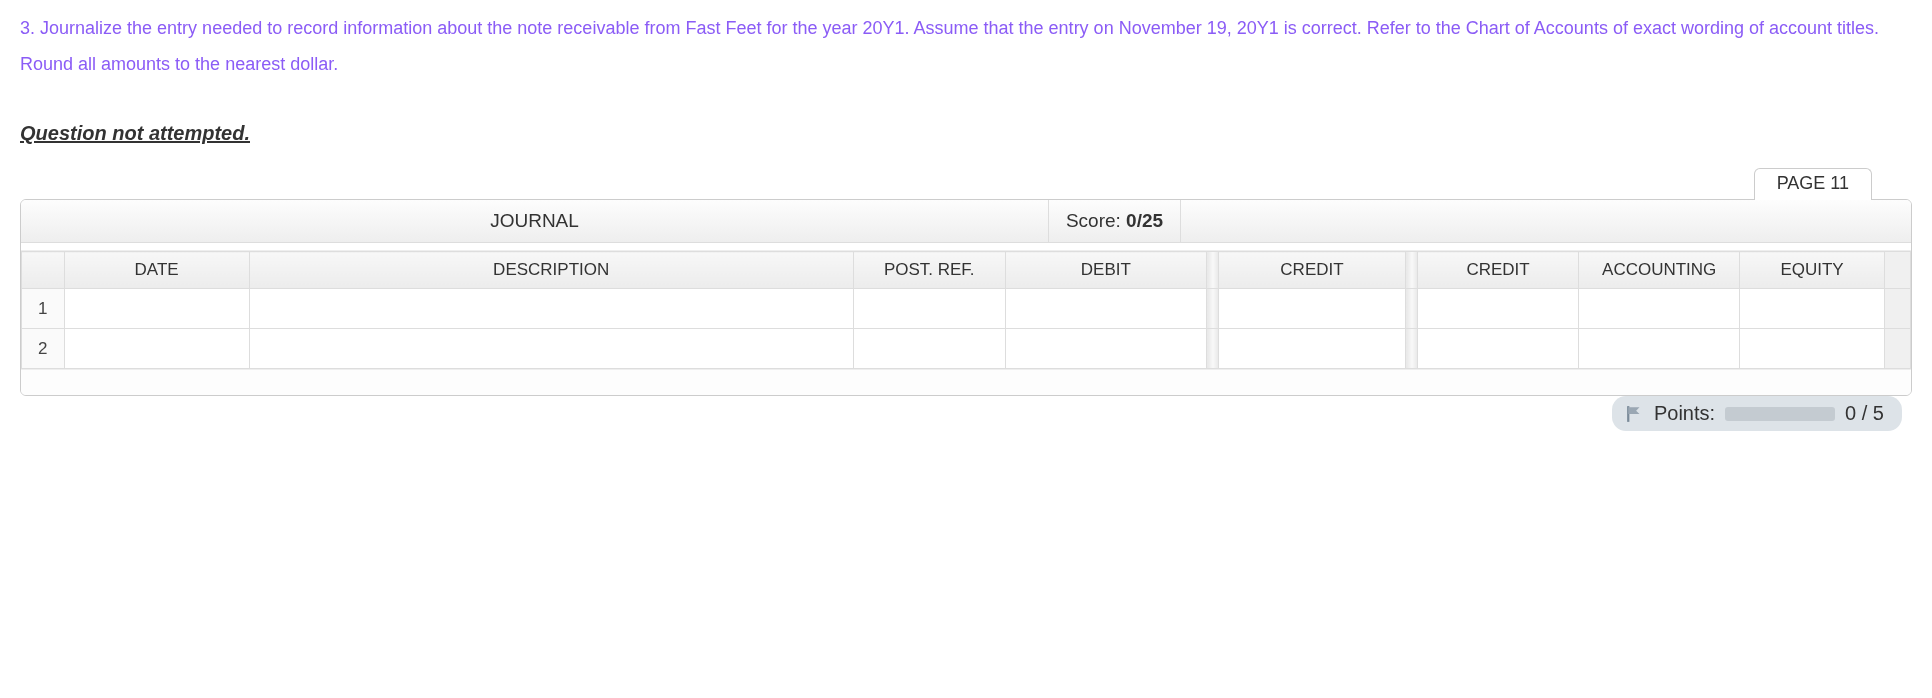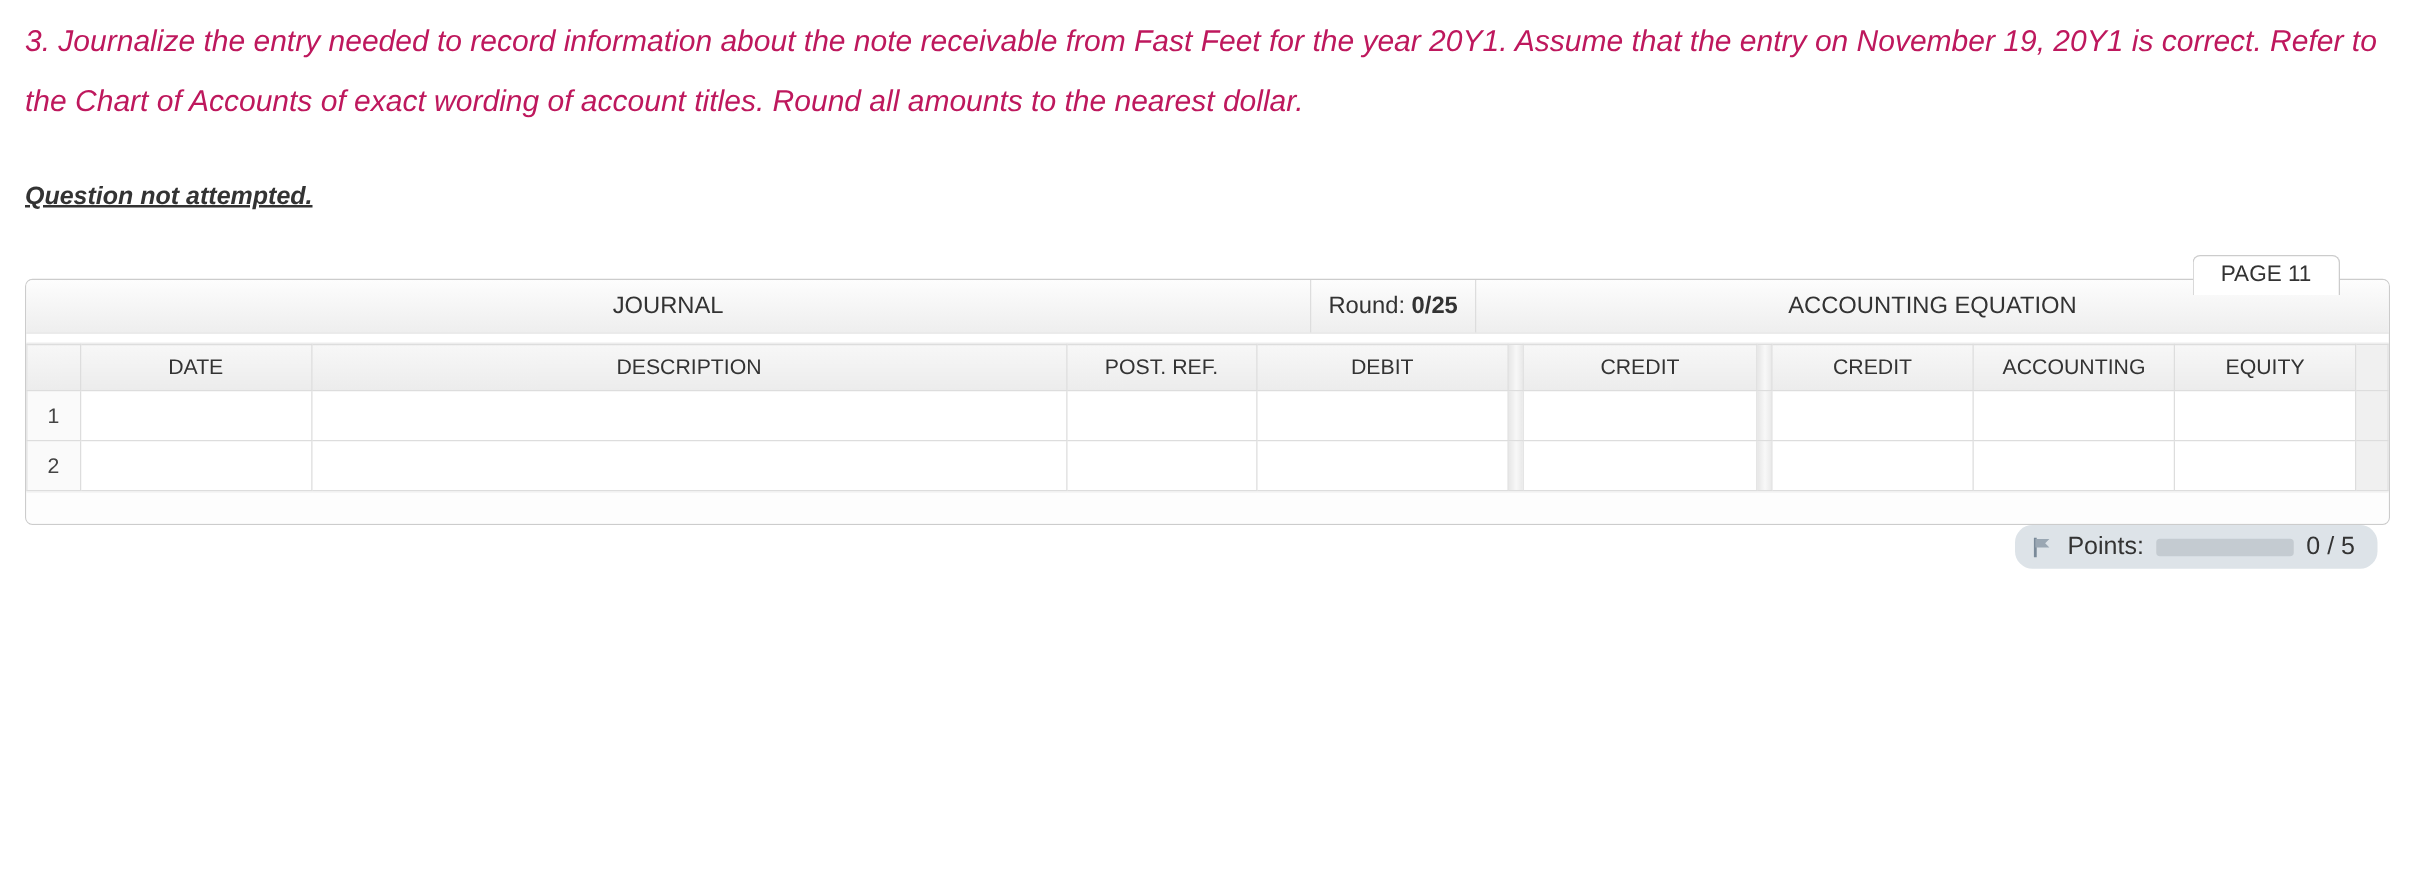--- a/index.html
+++ b/index.html
@@ -5,24 +5,23 @@
   * { box-sizing: border-box; margin: 0; padding: 0; }
   body {
     font-family: "Helvetica Neue", Helvetica, Arial, sans-serif;
     font-size: 18px;
     color: #333;
     padding: 10px 20px 40px 20px;
     background: #fff;
     width: 1932px;
   }
   .question-text {
-    font-style: italic;
-    font-size: 24px;
+    font-size: 18px;
     line-height: 2.0;
-    color: #be185d;
+    color: #8b5cf6;
     margin-bottom: 40px;
   }
   .status {
     font-family: "Trebuchet MS", "Lucida Grande", sans-serif;
     font-style: italic;
     font-weight: bold;
     font-size: 20px;
     color: #333;
     margin-bottom: 22px;
     text-decoration: underline;
@@ -34,21 +33,21 @@
   }
   .page-tab {
     border: 1px solid #ccc;
     border-bottom: none;
     border-radius: 6px 6px 0 0;
     padding: 4px 22px 6px 22px;
     font-size: 18px;
     color: #333;
     background: #fff;
     position: relative;
-    top: 13px;
+    top: 1px;
     z-index: 2;
   }
   .outer-panel {
     border: 1px solid #ccc;
     border-radius: 6px;
     overflow: hidden;
     background: #fff;
   }
   .header-row {
     display: flex;
@@ -175,24 +174,23 @@
 
 <div class="page-tab-row">
   <div class="page-tab">PAGE 11</div>
 </div>
 
 <div class="outer-panel">
 
   <div class="header-row">
     <div class="header-journal">JOURNAL</div>
     <div class="header-score">
-      <span>Round:</span>
+      <span>Score:</span>
       <b>0/25</b>
     </div>
-    <div class="header-equation">ACCOUNTING EQUATION</div>
   </div>
 
   <div class="spacer-bar"></div>
 
   <div class="table-wrap">
     <table class="journal">
       <colgroup>
         <col class="c-row">
           <col class="c-date">
           <col class="c-desc">

